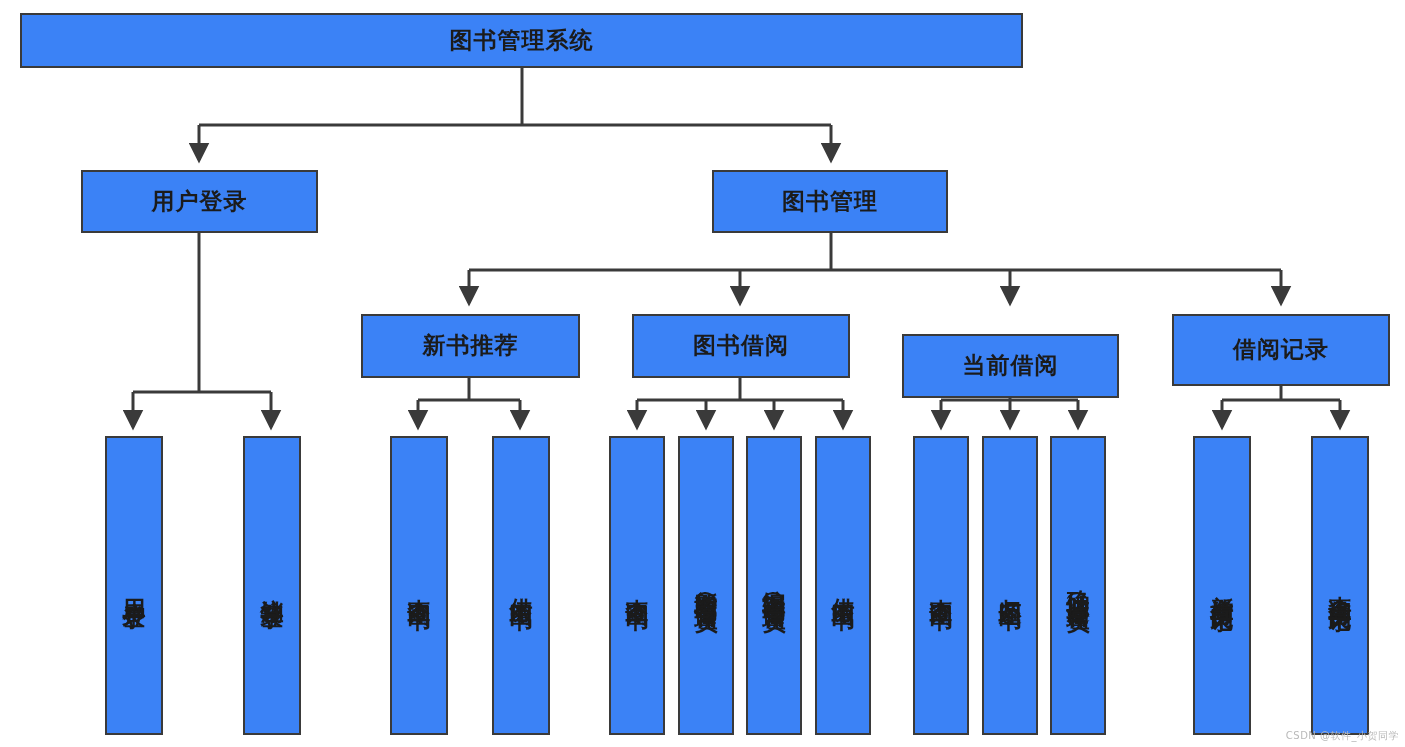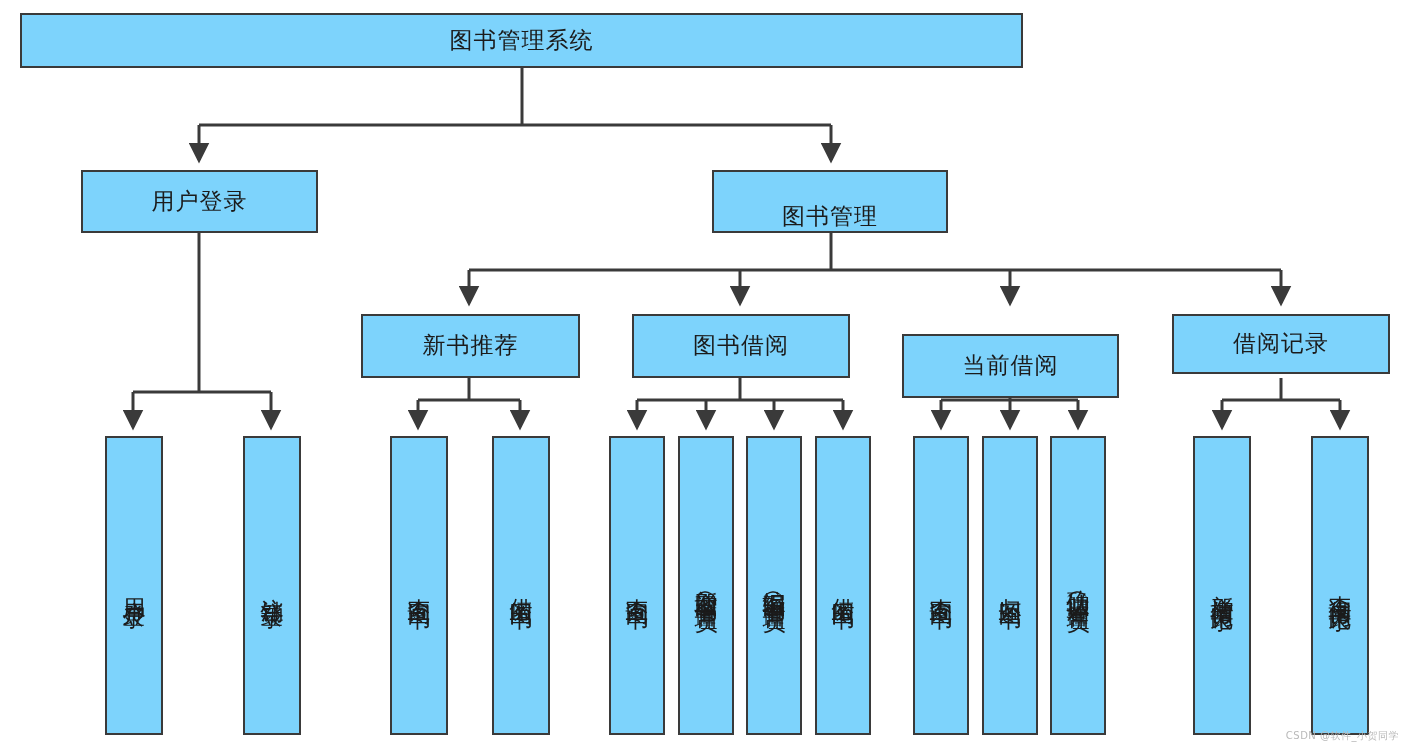--- a/index.html
+++ b/index.html
@@ -22,26 +22,27 @@
     position: absolute;
     left: 0;
     top: 0;
     width: 1405px;
     height: 747px;
     pointer-events: none;
   }
   .node {
     position: absolute;
     box-sizing: border-box;
-    background: #7dd3fc;
+    background: #3b82f6;
     border: 2px solid #3a3a3a;
     display: flex;
     align-items: center;
     justify-content: center;
     color: #1b1b1b;
+    font-weight: bold;
   }
   .node-h {
     font-size: 23px;
     letter-spacing: 1px;
     line-height: 1.2;
   }
   .node-root {
     font-size: 23px;
   }
   .node-v {
@@ -128,37 +129,37 @@
   </svg>
 
   <div class="node node-h node-root" style="left:20px; top:13px; width:1003px; height:55px;">
     <span>图书管理系统</span>
   </div>
 
   <div class="node node-h" style="left:81px; top:170px; width:237px; height:63px;">
     <span>用户登录</span>
   </div>
 
-  <div class="node node-h" style="left:712px; top:170px; width:236px; height:63px;align-items:flex-end;">
+  <div class="node node-h" style="left:712px; top:170px; width:236px; height:63px;">
     <span>图书管理</span>
   </div>
 
   <div class="node node-h" style="left:361px; top:314px; width:219px; height:64px;">
     <span>新书推荐</span>
   </div>
 
   <div class="node node-h" style="left:632px; top:314px; width:218px; height:64px;">
     <span>图书借阅</span>
   </div>
 
   <div class="node node-h" style="left:902px; top:314px; width:217px; height:64px;margin-top:20px;">
     <span>当前借阅</span>
   </div>
 
-  <div class="node node-h" style="left:1172px; top:314px; width:218px; height:60px;">
+  <div class="node node-h" style="left:1172px; top:314px; width:218px; height:72px;">
     <span>借阅记录</span>
   </div>
 
   <div class="node node-v" style="left:105px; top:436px; width:58px; height:299px;">
     <span class="vtext">用户登录</span>
   </div>
 
   <div class="node node-v" style="left:243px; top:436px; width:58px; height:299px;">
     <span class="vtext">注销登录</span>
   </div>

